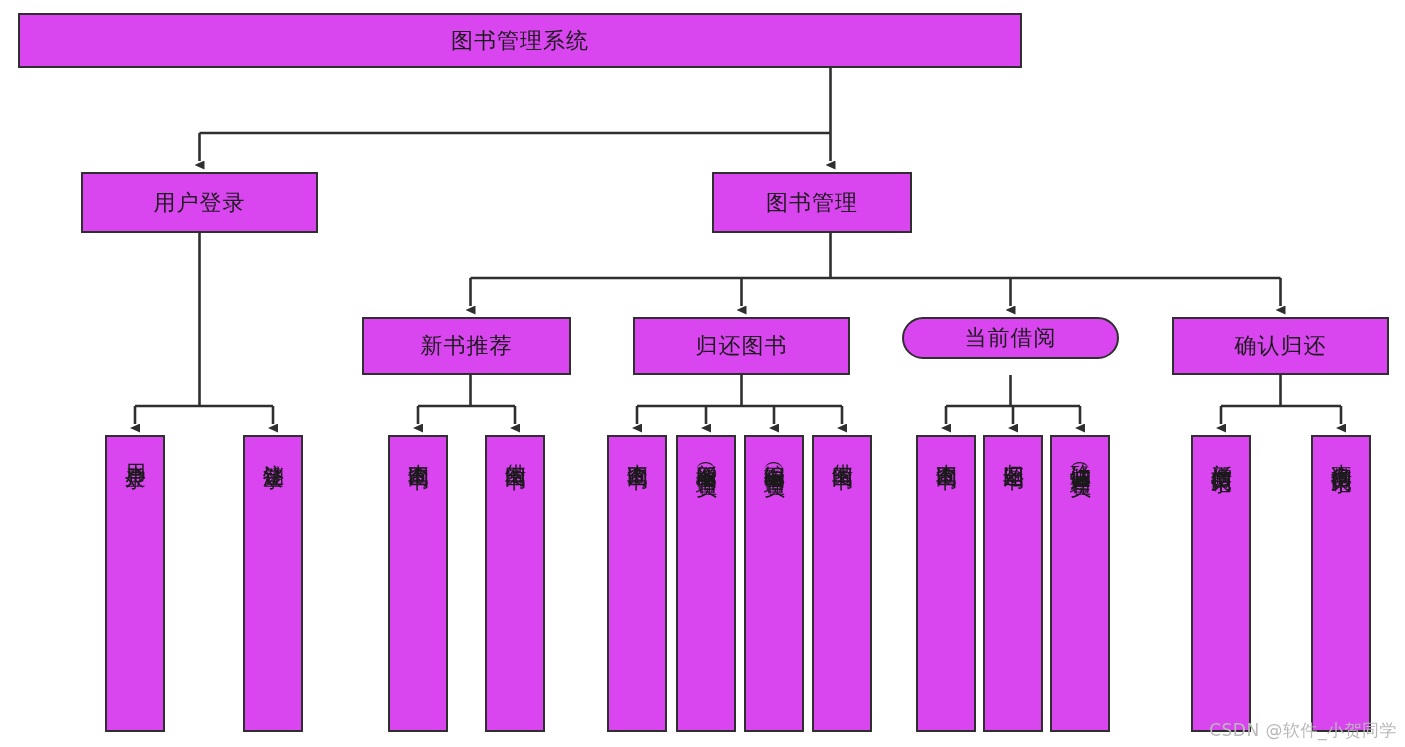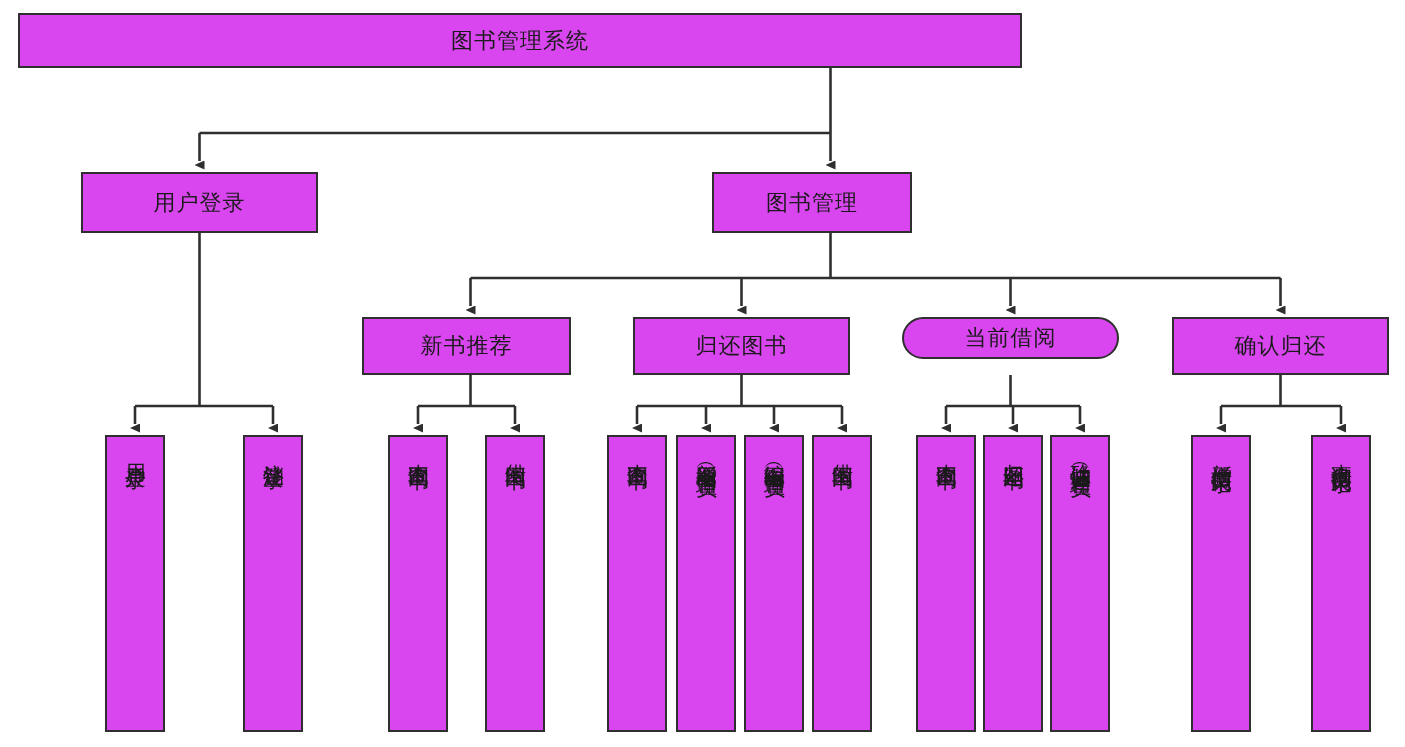--- a/index.html
+++ b/index.html
@@ -169,13 +169,14 @@
         <span class="vlabel">确认归还（管理员）</span>
       </div>
       <div class="node vertical" style="left: 1191px; top: 435px; width: 60px; height: 297px;">
         <span class="vlabel">新增借阅记录</span>
       </div>
       <div class="node vertical" style="left: 1311px; top: 435px; width: 60px; height: 297px;">
         <span class="vlabel">查询借阅记录</span>
       </div>
     </div>
 
+  <div id="watermark">CSDN @软件_小贺同学</div>
 </div>
 
 </body></html>

